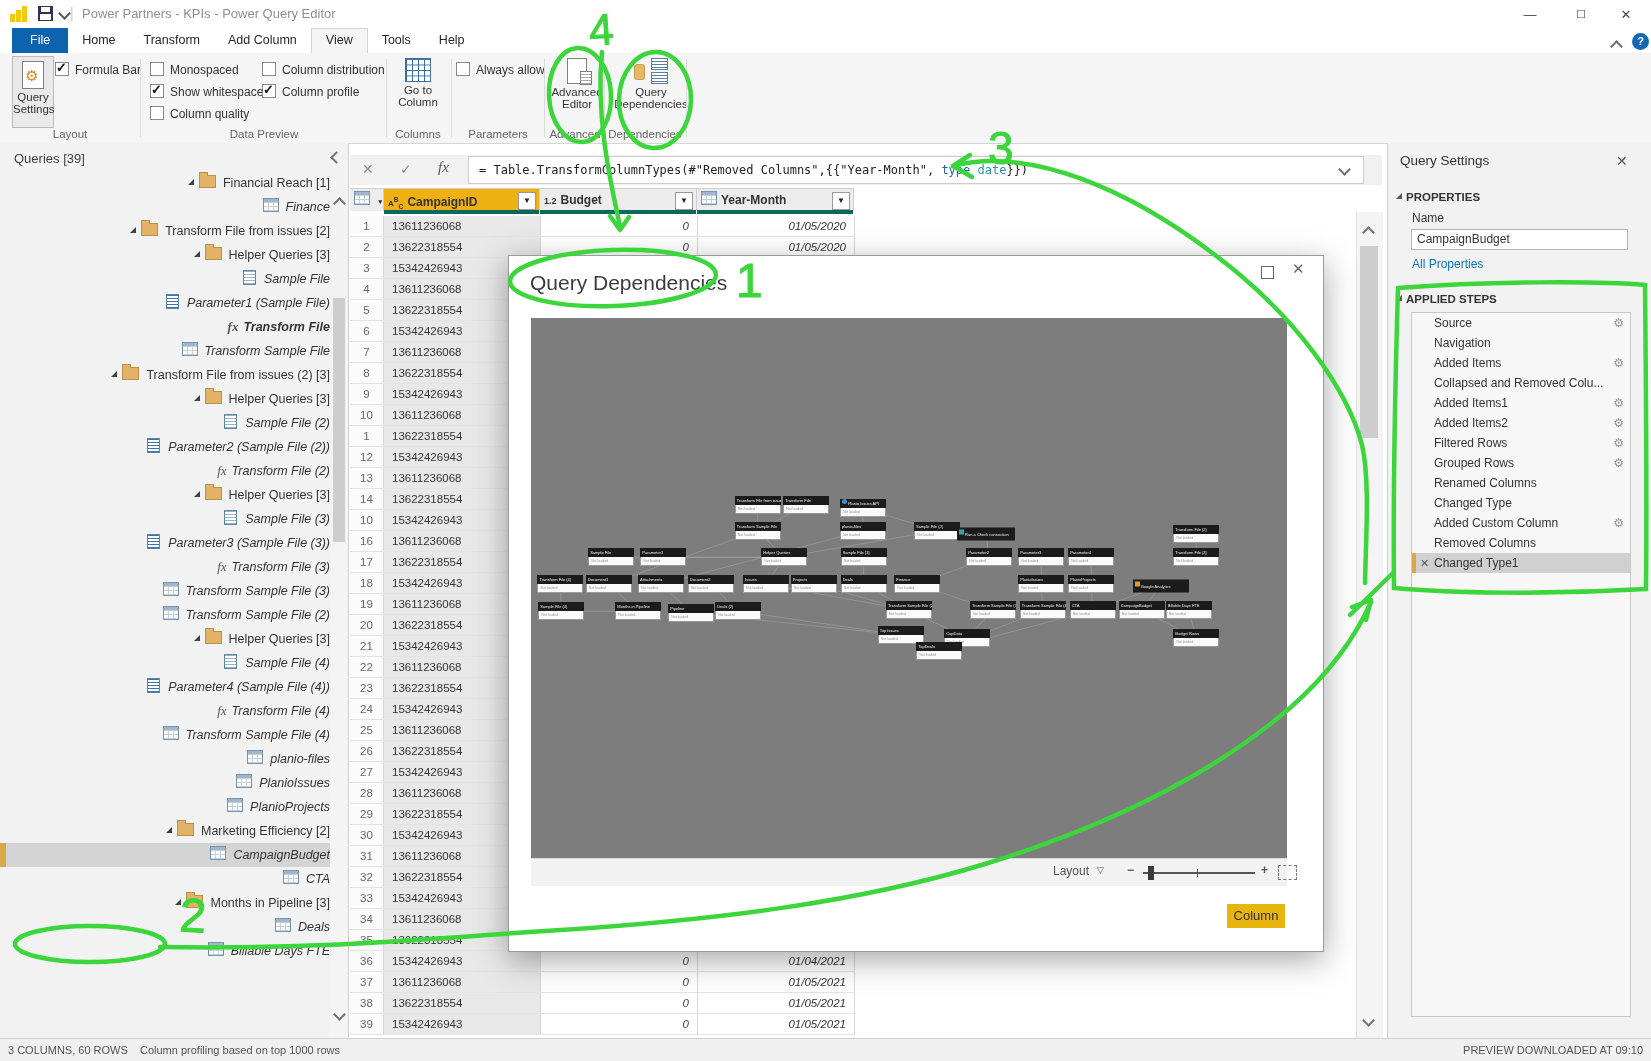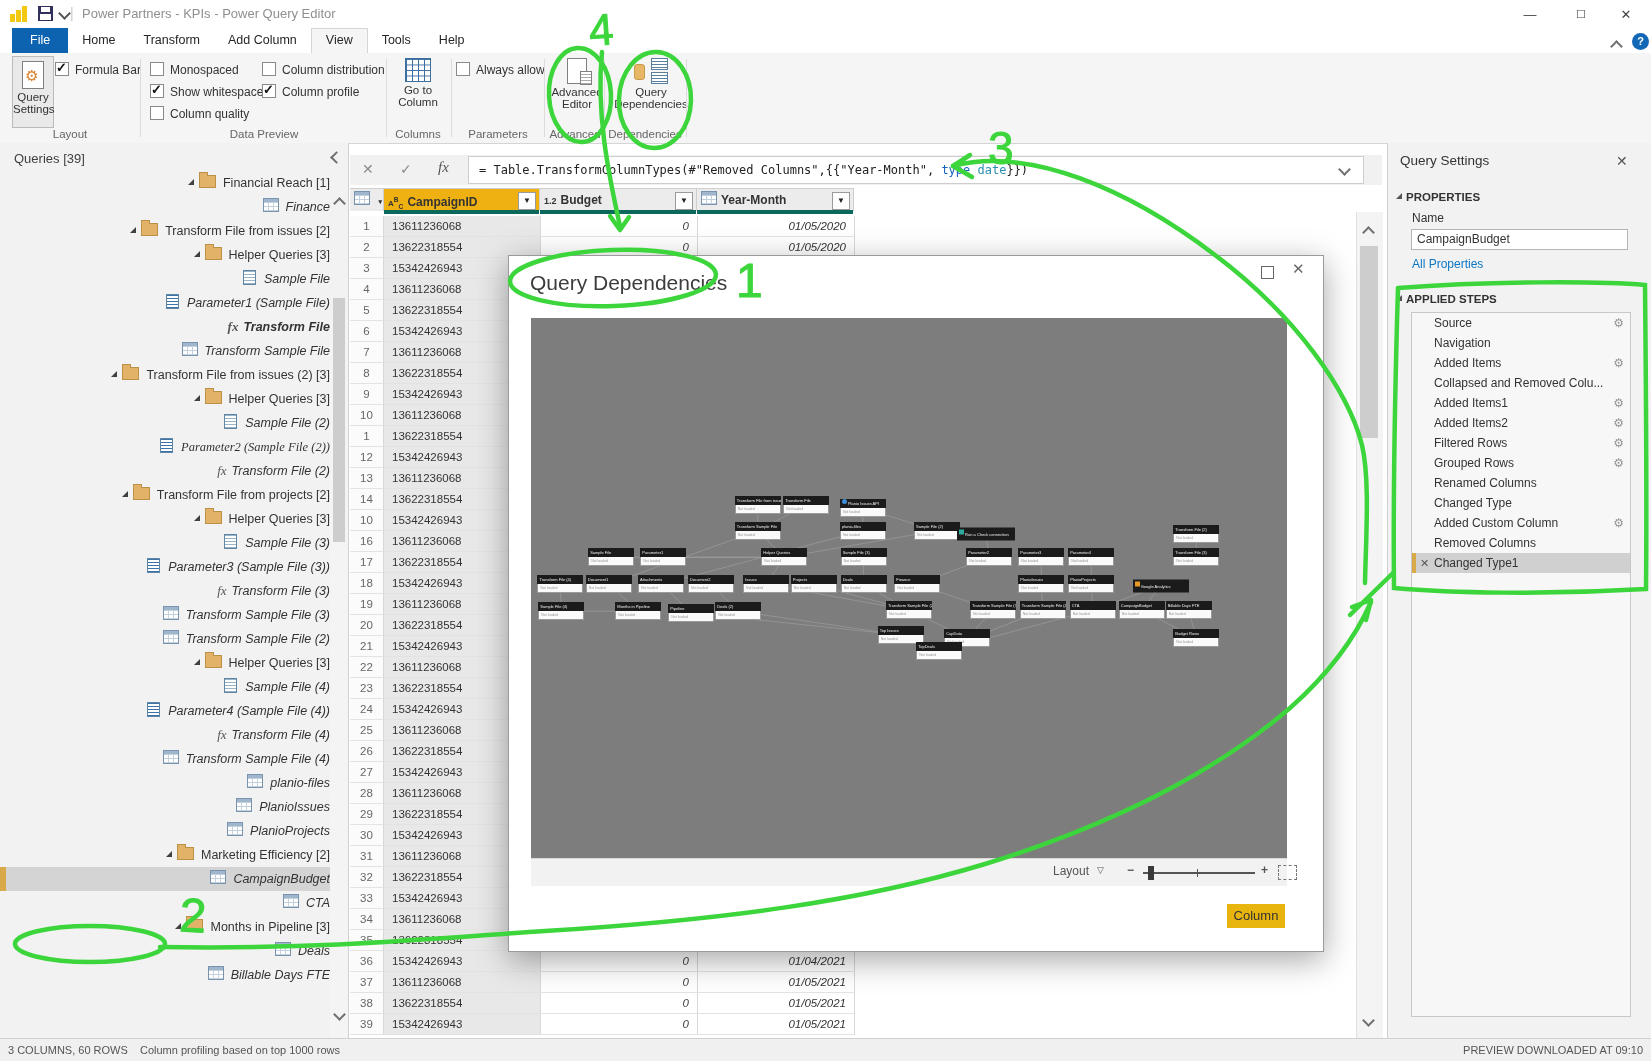--- a/index.html
+++ b/index.html
@@ -207,23 +207,22 @@
         <div class="sb-row" style="padding-left: 35px;"><span class="ic-tbl"></span><span class="lbl it">Finance</span></div>
         <div class="sb-row" style="padding-left: 27px;"><span class="tri"></span><span class="fold"></span><span class="lbl">Transform File from issues [2]</span></div>
         <div class="sb-row" style="padding-left: 40px;"><span class="tri"></span><span class="fold"></span><span class="lbl">Helper Queries [3]</span></div>
         <div class="sb-row" style="padding-left: 61px;"><span class="ic-doc"></span><span class="lbl it">Sample File</span></div>
         <div class="sb-row" style="padding-left: 61px;"><span class="ic-par"></span><span class="lbl it">Parameter1 (Sample File)</span></div>
         <div class="sb-row" style="padding-left: 34px; font-weight: bold;"><span class="ic-fx">fx</span><span class="lbl it">Transform File</span></div>
         <div class="sb-row" style="padding-left: 48px;"><span class="ic-tbl"></span><span class="lbl it">Transform Sample File</span></div>
         <div class="sb-row" style="padding-left: 27px;"><span class="tri"></span><span class="fold"></span><span class="lbl">Transform File from issues (2) [3]</span></div>
         <div class="sb-row" style="padding-left: 40px;"><span class="tri"></span><span class="fold"></span><span class="lbl">Helper Queries [3]</span></div>
         <div class="sb-row" style="padding-left: 61px;"><span class="ic-doc"></span><span class="lbl it">Sample File (2)</span></div>
-        <div class="sb-row" style="padding-left: 61px; font-family: Liberation Serif, serif;"><span class="ic-par"></span><span class="lbl it">Parameter2 (Sample File (2))</span></div>
+        <div class="sb-row" style="padding-left: 61px;"><span class="ic-par"></span><span class="lbl it">Parameter2 (Sample File (2))</span></div>
         <div class="sb-row" style="padding-left: 35px;"><span class="ic-fx">fx</span><span class="lbl it">Transform File (2)</span></div>
-        <div class="sb-row" style="padding-left: 27px;"><span class="tri"></span><span class="fold"></span><span class="lbl">Transform File from projects [2]</span></div>
         <div class="sb-row" style="padding-left: 40px;"><span class="tri"></span><span class="fold"></span><span class="lbl">Helper Queries [3]</span></div>
         <div class="sb-row" style="padding-left: 61px;"><span class="ic-doc"></span><span class="lbl it">Sample File (3)</span></div>
         <div class="sb-row" style="padding-left: 61px;"><span class="ic-par"></span><span class="lbl it">Parameter3 (Sample File (3))</span></div>
         <div class="sb-row" style="padding-left: 40px;"><span class="ic-fx">fx</span><span class="lbl it">Transform File (3)</span></div>
         <div class="sb-row" style="padding-left: 48px;"><span class="ic-tbl"></span><span class="lbl it">Transform Sample File (3)</span></div>
         <div class="sb-row" style="padding-left: 48px;"><span class="ic-tbl"></span><span class="lbl it">Transform Sample File (2)</span></div>
         <div class="sb-row" style="padding-left: 40px;"><span class="tri"></span><span class="fold"></span><span class="lbl">Helper Queries [3]</span></div>
         <div class="sb-row" style="padding-left: 61px;"><span class="ic-doc"></span><span class="lbl it">Sample File (4)</span></div>
         <div class="sb-row" style="padding-left: 61px;"><span class="ic-par"></span><span class="lbl it">Parameter4 (Sample File (4))</span></div>
         <div class="sb-row" style="padding-left: 61px;"><span class="ic-fx">fx</span><span class="lbl it">Transform File (4)</span></div>

